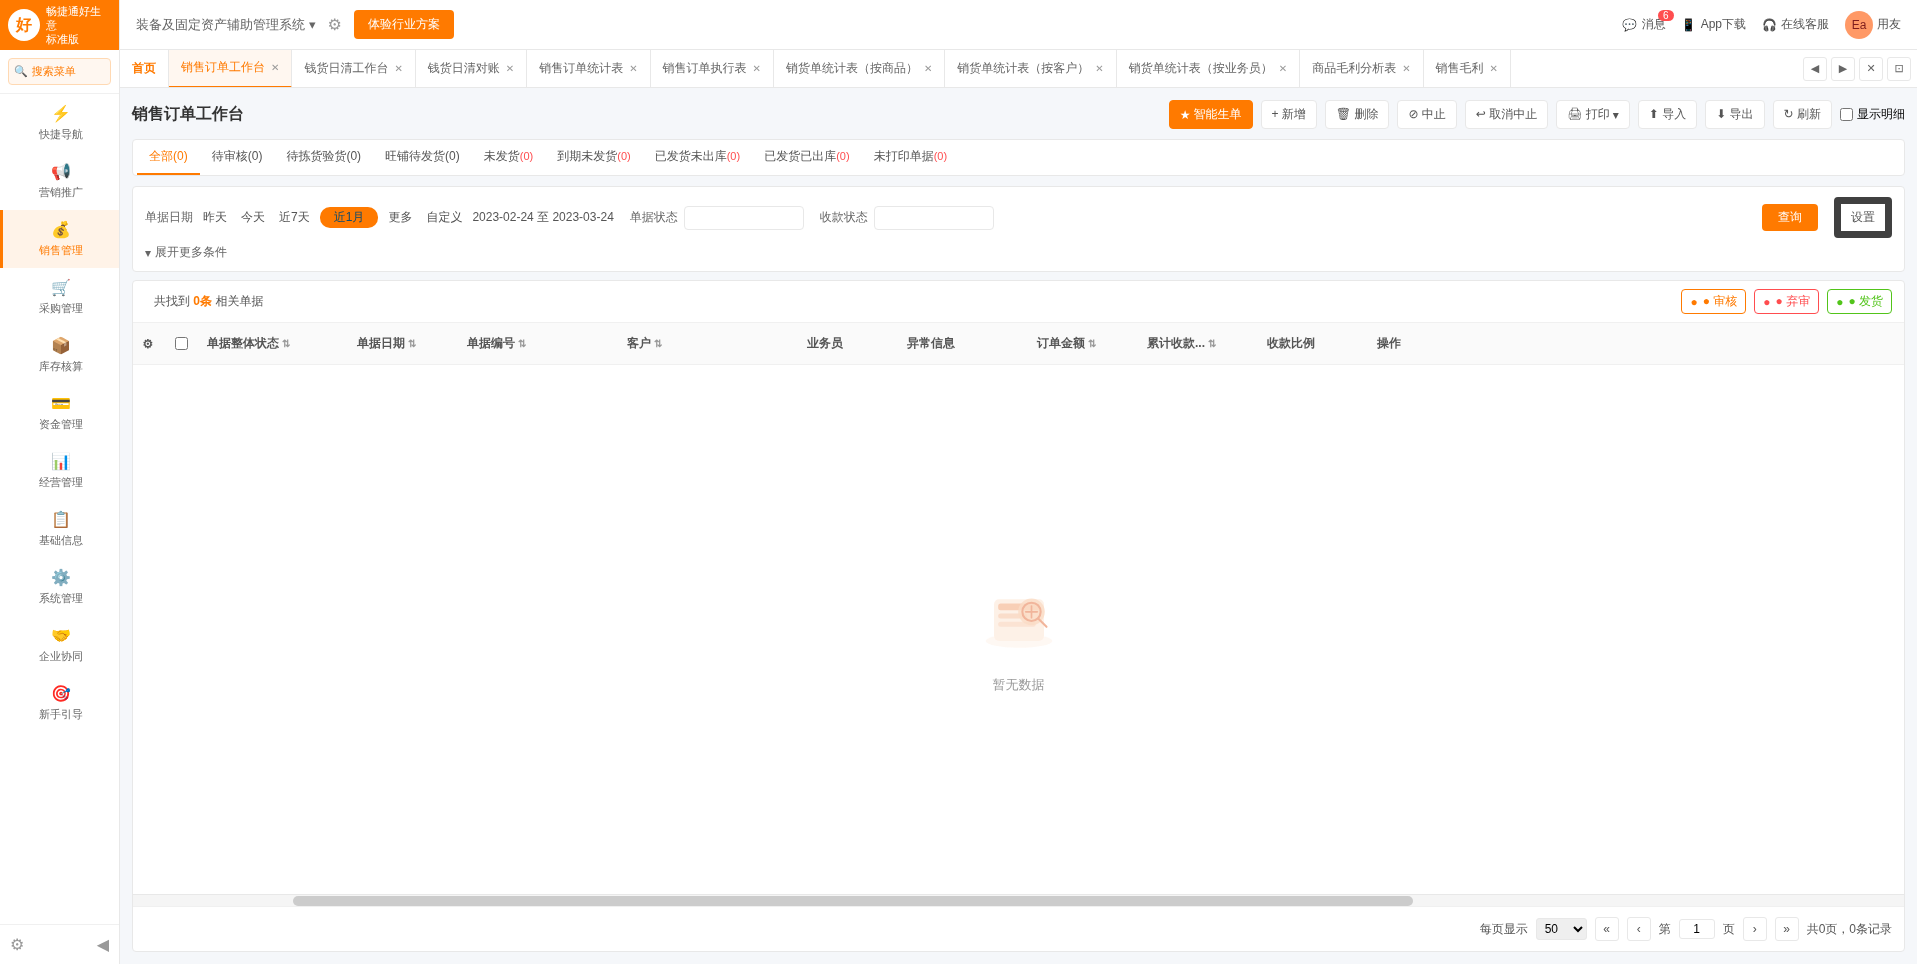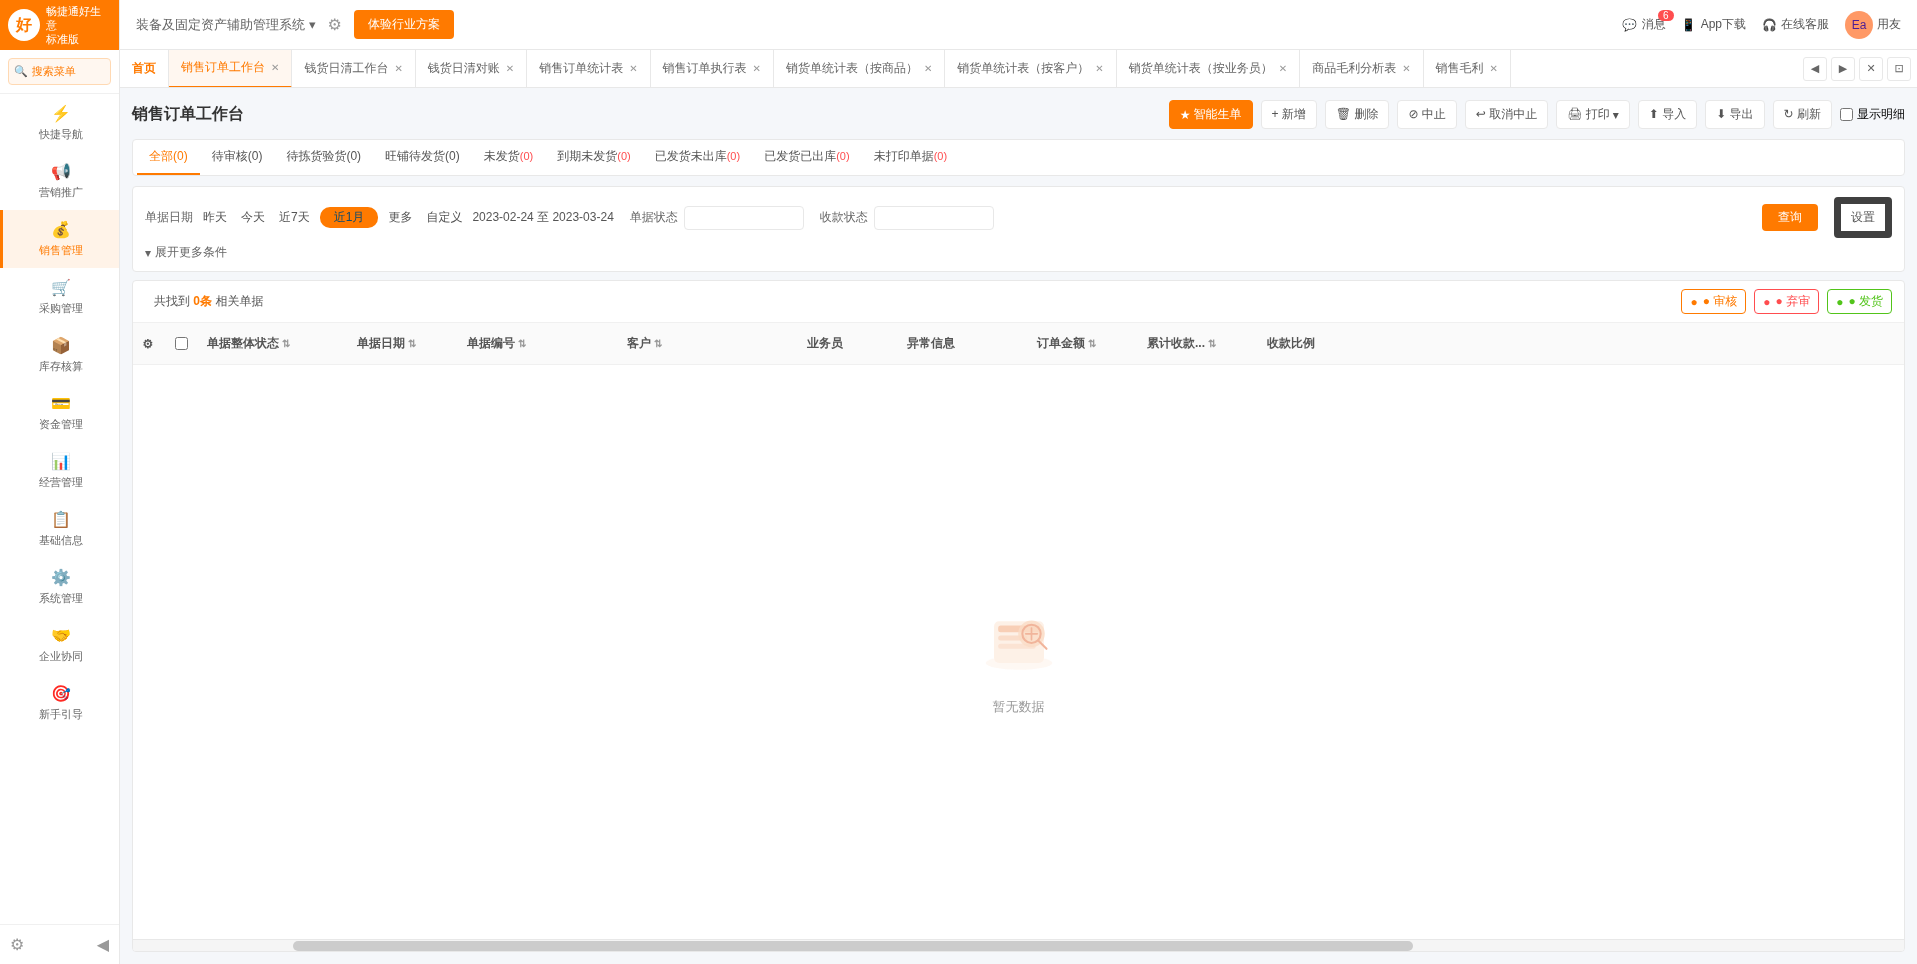--- a/index.html
+++ b/index.html
@@ -22,21 +22,21 @@
     .main { flex: 1; display: flex; flex-direction: column; overflow: hidden; }
 
     
     .topbar { height: 50px; background: #fff; display: flex; align-items: center; padding: 0 16px; border-bottom: 1px solid #e8e8e8; gap: 12px; justify-content: center; }
     .topbar-dropdown { display: flex; align-items: center; gap: 4px; cursor: pointer; color: #666; font-size: 13px; }
     .topbar-settings-icon { color: #999; cursor: pointer; font-size: 16px; }
     .topbar-btn-industry { background: #ff7a00; color: #fff; border: none; border-radius: 4px; padding: 6px 14px; font-size: 12px; cursor: pointer; }
     .topbar-right { display: flex; align-items: center; gap: 16px; margin-left: auto; }
     .topbar-right-item { display: flex; align-items: center; gap: 4px; color: #555; font-size: 12px; cursor: pointer; position: relative; }
     .badge { background: #ff4d4f; color: #fff; border-radius: 10px; font-size: 10px; padding: 0 4px; min-width: 16px; text-align: center; position: absolute; top: -6px; right: -8px; }
-    .avatar { width: 28px; height: 28px; background: #ff9966; border-radius: 50%; display: flex; align-items: center; justify-content: center; color: #4c1d95; font-size: 12px; }
+    .avatar { width: 28px; height: 28px; background: #ff9966; border-radius: 50%; display: flex; align-items: center; justify-content: center; color: #7f1d1d; font-size: 12px; }
 
     
     .tabbar { background: #fff; border-bottom: 1px solid #e8e8e8; display: flex; align-items: center; overflow: hidden; height: 38px; }
     .tab-item { display: flex; align-items: center; padding: 0 12px; height: 38px; font-size: 12px; color: #666; cursor: pointer; border-right: 1px solid #e8e8e8; white-space: nowrap; gap: 6px; flex-shrink: 0; }
     .tab-item.active { background: #fff7f0; color: #ff7a00; border-bottom: 2px solid #ff7a00; }
     .tab-item.home { background: #fff; color: #ff7a00; font-weight: bold; }
     .tab-close { color: #999; font-size: 10px; }
     .tab-controls { margin-left: auto; display: flex; align-items: center; gap: 4px; padding: 0 6px; flex-shrink: 0; }
     .tab-ctrl-btn { width: 24px; height: 24px; display: flex; align-items: center; justify-content: center; cursor: pointer; color: #666; border: 1px solid #e8e8e8; border-radius: 3px; font-size: 11px; }
 
@@ -416,20 +416,23 @@
           <span>订单金额</span>
           <span class="th-sort">⇅</span>
         </div>
         <div class="th col-collect">
           <span>累计收款...</span>
           <span class="th-sort">⇅</span>
         </div>
         <div class="th col-ratio">
           <span>收款比例</span>
         </div>
+        <div class="th col-op">
+          <span>操作</span>
+        </div>
       </div>
 
       <div class="table-body">
         <div class="empty-state">
           <svg class="empty-icon" viewBox="0 0 120 120">
             <ellipse cx="60" cy="90" rx="40" ry="8" fill="#fde8d8" opacity="0.5"></ellipse>
             <rect x="30" y="40" width="60" height="50" rx="6" fill="#fde8d8"></rect>
             <rect x="35" y="45" width="50" height="8" rx="3" fill="#f5b087"></rect>
             <rect x="35" y="57" width="35" height="6" rx="3" fill="#f5b087" opacity="0.6"></rect>
             <rect x="35" y="67" width="45" height="6" rx="3" fill="#f5b087" opacity="0.4"></rect>
@@ -440,15 +443,31 @@
             <line x1="75" y1="48" x2="75" y2="62" stroke="#e8845a" stroke-width="2" stroke-linecap="round"></line>
           </svg>
           <span>暂无数据</span>
         </div>
       </div>
 
       <div class="scrollbar-area">
         <div class="scrollbar-thumb"></div>
       </div>
 
+      <div class="pagination">
+        <span>每页显示</span>
+        <select class="page-size-select">
+          <option>50</option>
+          <option>100</option>
+          <option>200</option>
+        </select>
+        <div class="page-btn">«</div>
+        <div class="page-btn">‹</div>
+        <span>第</span>
+        <input class="page-input" type="text" value="1" style="">
+        <span>页</span>
+        <div class="page-btn">›</div>
+        <div class="page-btn">»</div>
+        <span>共0页，0条记录</span>
+      </div>
     </div>
   </div>
 </div>
 
 </body></html>

